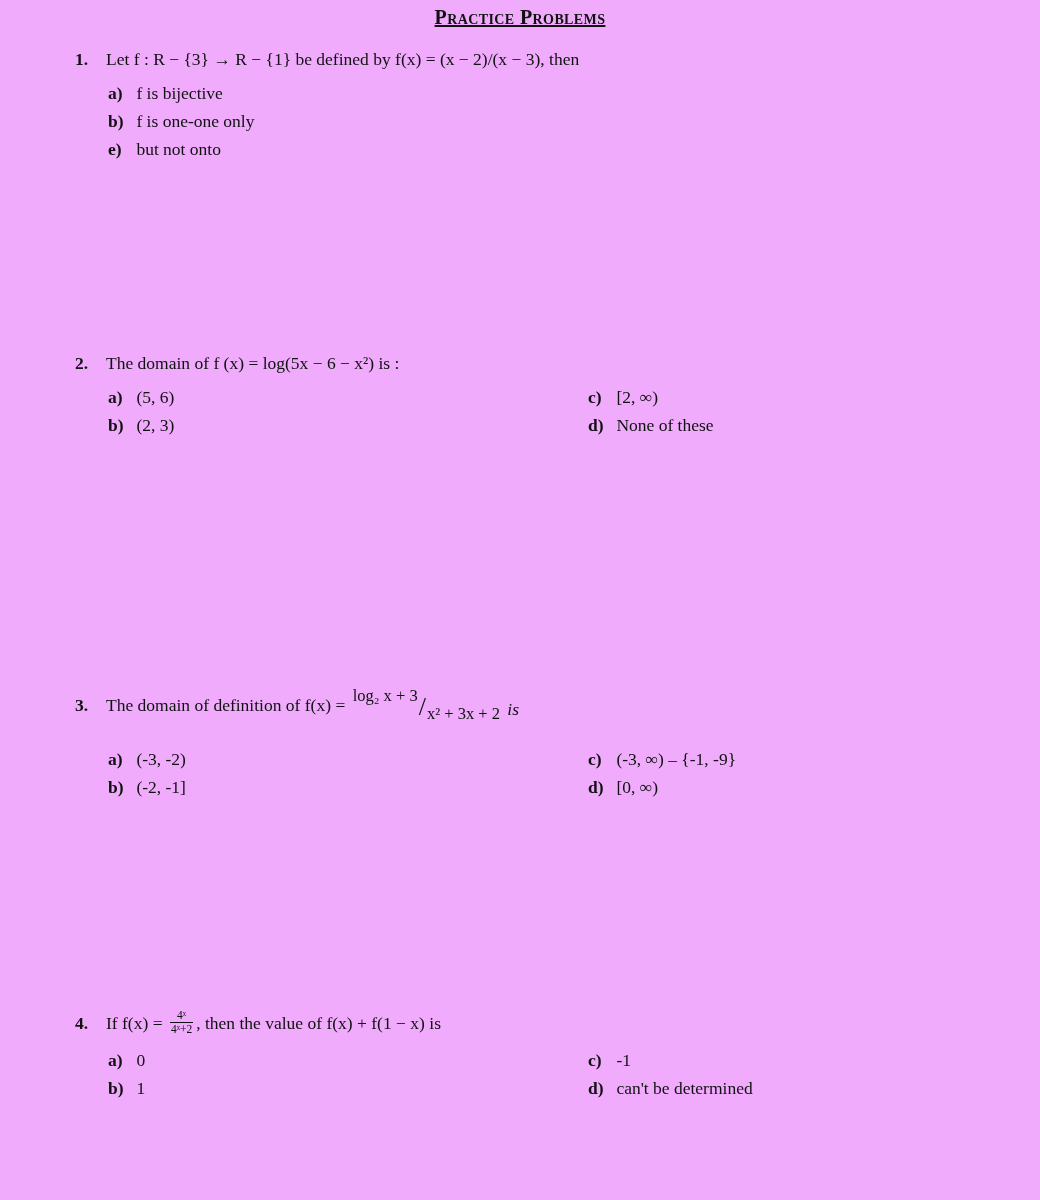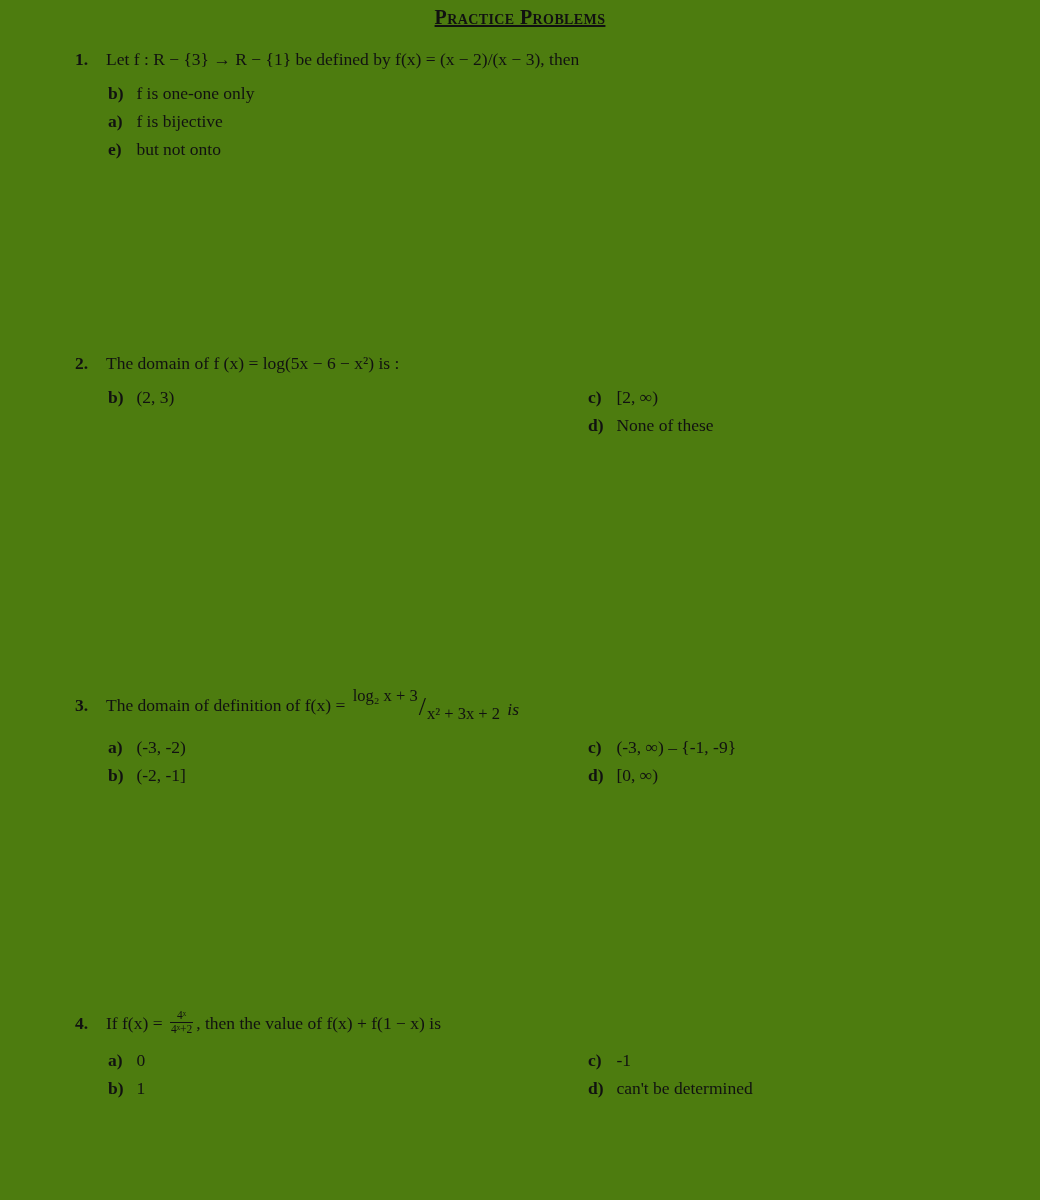--- a/index.html
+++ b/index.html
@@ -1,19 +1,19 @@
 <!DOCTYPE html>
 <html><head>
 <meta charset="utf-8">
 <style>
   html,body { margin:0; padding:0; background:#ffffff; }
   .page {
     position:relative;
     width:1040px; height:1200px;
-    background:#4d7c0f;
+    background:#f0abfc;
     font-family:"Liberation Serif", serif;
     color:#111111;
     overflow:hidden;
   }
   .title {
     position:absolute;
     top:6px; left:0; width:100%;
     text-align:center;
     font-weight:bold;
     font-size:20px;
@@ -62,42 +62,46 @@
   <div class="title">Practice Problems</div>
 
   <div class="question" style="top:46px;">
     <div class="q-head">
       <span class="q-num">1.</span>
       <span class="q-text">Let f : R − {3} → R − {1} be defined by f(x) = (x − 2)/(x − 3), then</span>
     </div>
     <div class="options">
       <div>
         <div class="opt">
+          <span class="opt-label">a)</span>
+          <span>f is bijective</span>
+        </div>
+        <div class="opt">
           <span class="opt-label">b)</span>
           <span>f is one-one only</span>
-        </div>
-        <div class="opt">
-          <span class="opt-label">a)</span>
-          <span>f is bijective</span>
         </div>
         <div class="opt">
           <span class="opt-label">e)</span>
           <span>but not onto</span>
         </div>
       </div>
     </div>
   </div>
 
   <div class="question" style="top:350px;">
     <div class="q-head">
       <span class="q-num">2.</span>
       <span class="q-text">The domain of f (x) = log(5x − 6 − x²) is :</span>
     </div>
     <div class="options">
       <div>
+        <div class="opt">
+          <span class="opt-label">a)</span>
+          <span>(5, 6)</span>
+        </div>
         <div class="opt">
           <span class="opt-label">b)</span>
           <span>(2, 3)</span>
         </div>
       </div>
       <div>
         <div class="opt">
           <span class="opt-label">c)</span>
           <span>[2, ∞)</span>
         </div>
@@ -109,21 +113,21 @@
     </div>
   </div>
 
   <div class="question" style="top:692px;">
     <div class="q-head">
       <span class="q-num">3.</span>
       <span class="q-text">
         <span>The domain of definition of f(x) = </span><span class="frac-slanted"><span class="frac-num">log₂ x + 3</span><span class="frac-slash">/</span><span class="frac-den">x² + 3x + 2</span></span><span class="post-raised"> is</span>
       </span>
     </div>
-    <div class="options" style="margin-top:13px;">
+    <div class="options" style="margin-top:25px;">
       <div>
         <div class="opt">
           <span class="opt-label">a)</span>
           <span>(-3, -2)</span>
         </div>
         <div class="opt">
           <span class="opt-label">b)</span>
           <span>(-2, -1]</span>
         </div>
       </div>

